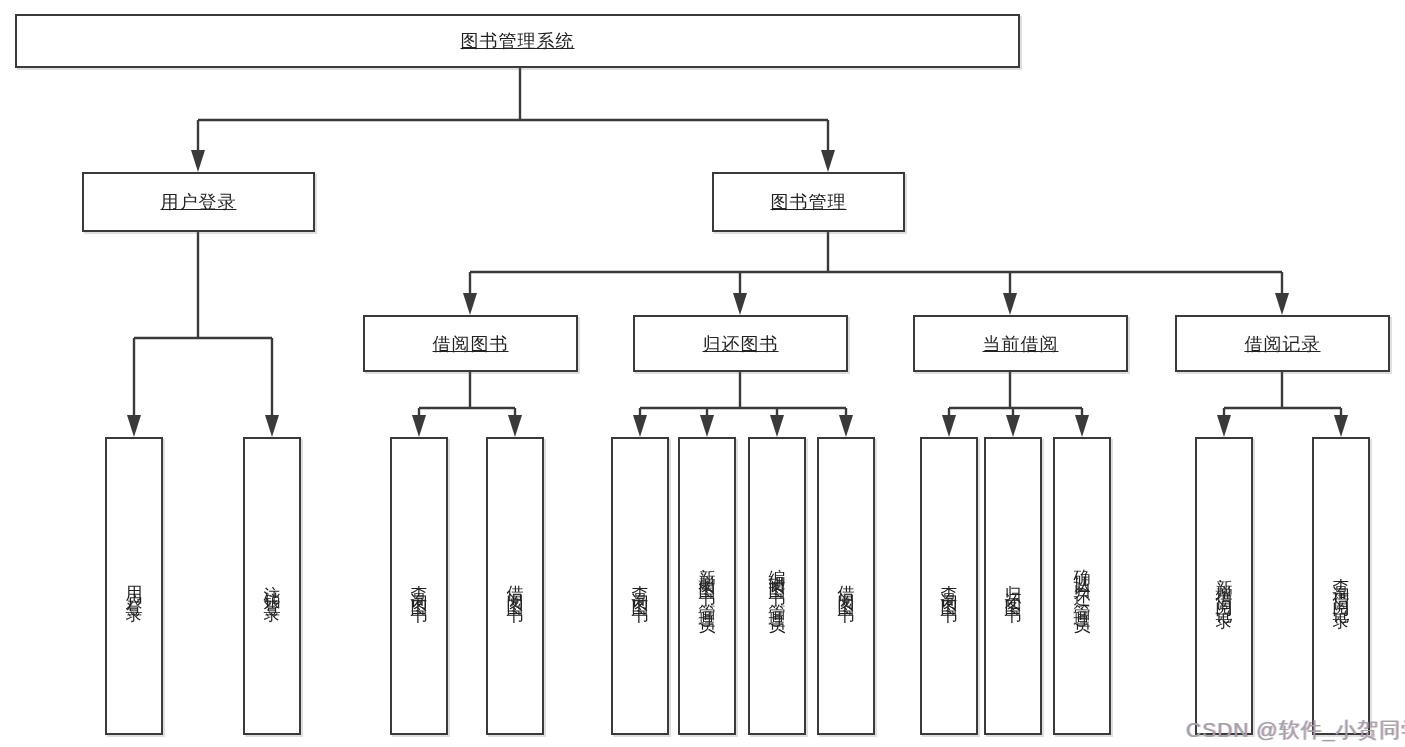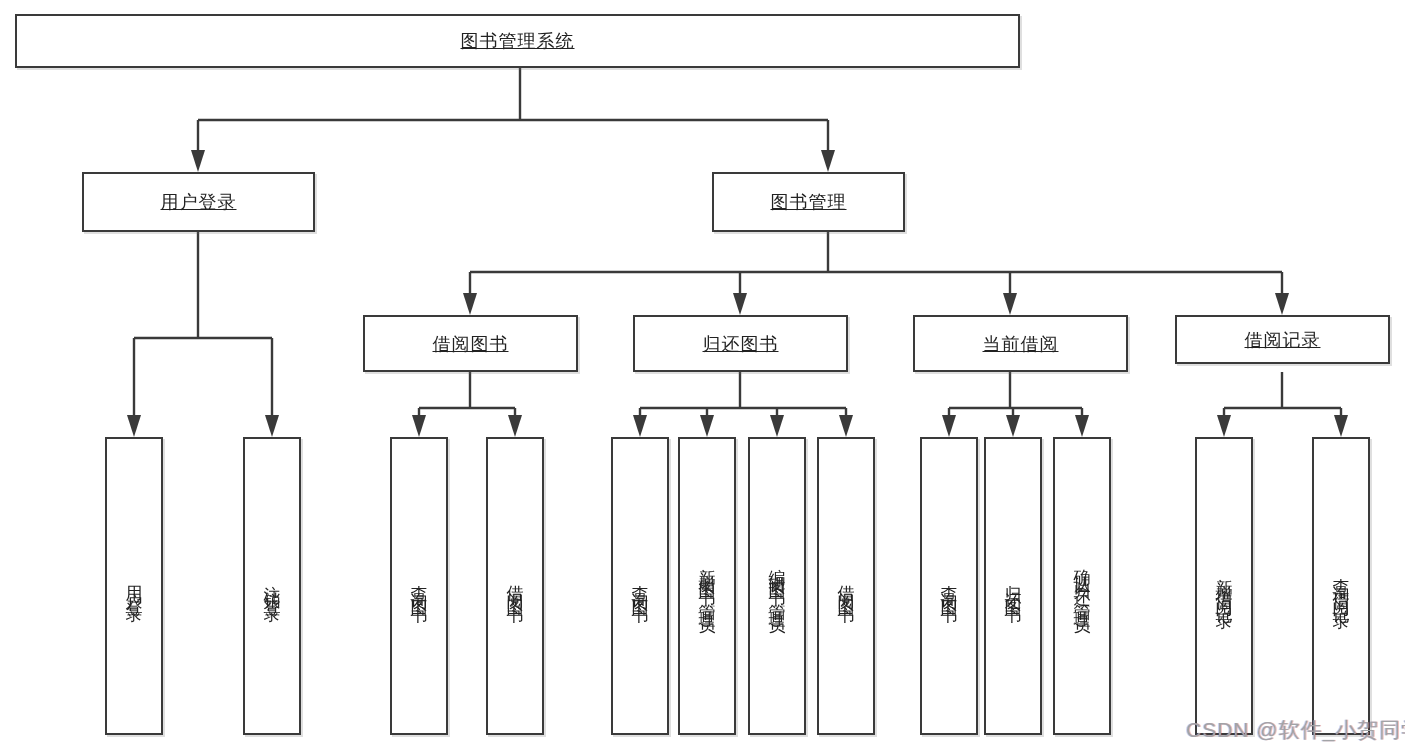--- a/index.html
+++ b/index.html
@@ -132,21 +132,21 @@
 
   <div class="box" style="left:363px;top:315px;width:215px;height:57px">
     <span>借阅图书</span>
   </div>
   <div class="box" style="left:633px;top:315px;width:215px;height:57px">
     <span>归还图书</span>
   </div>
   <div class="box" style="left:913px;top:315px;width:215px;height:57px">
     <span>当前借阅</span>
   </div>
-  <div class="box" style="left:1175px;top:315px;width:215px;height:49px">
+  <div class="box" style="left:1175px;top:315px;width:215px;height:57px">
     <span>借阅记录</span>
   </div>
 
   <div class="leaf" style="left:105px">
     <span>用户登录</span>
   </div>
   <div class="leaf" style="left:243px">
     <span>注销登录</span>
   </div>
 

